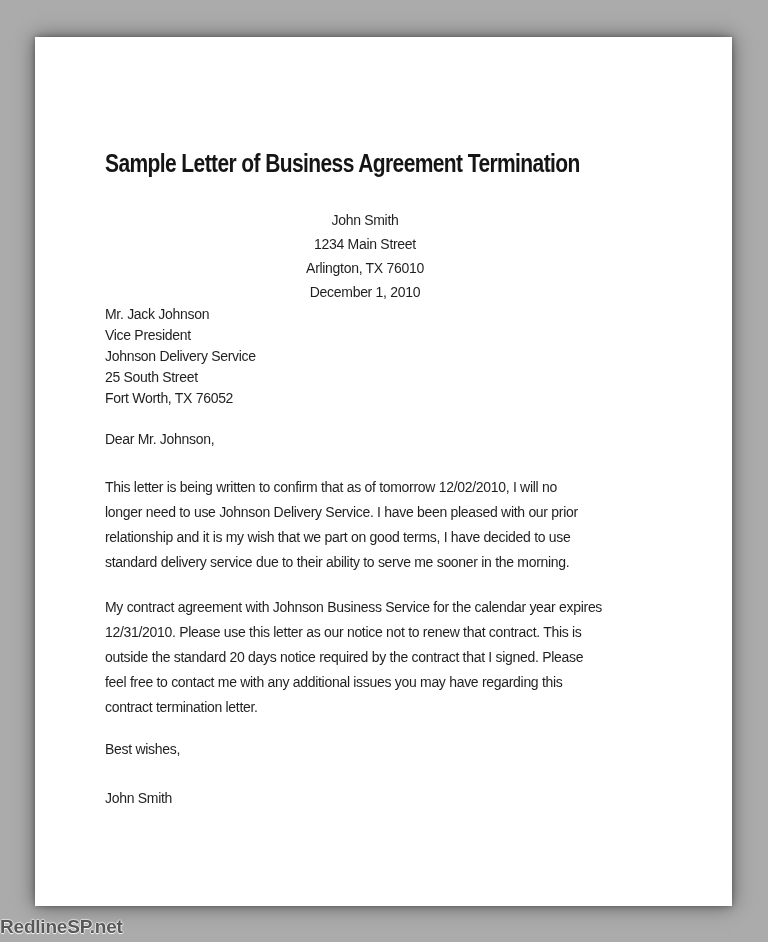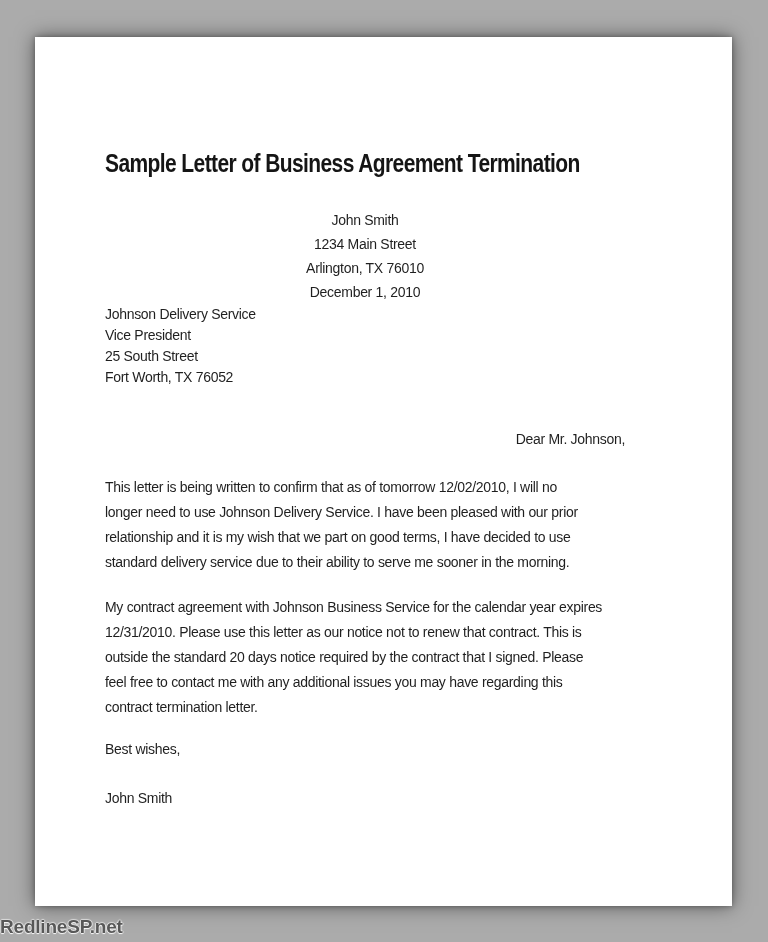--- a/index.html
+++ b/index.html
@@ -31,21 +31,21 @@
   .title{
     position:absolute;left:70px;top:110px;margin:0;
     font-size:21px;font-weight:bold;letter-spacing:-0.6px;
     line-height:26px;color:#151515;
     transform:scaleY(1.25);transform-origin:left top;
   }
   .block{position:absolute;left:70px;width:520px;font-size:14px;letter-spacing:-0.3px;}
   .sender{top:171px;text-align:center;line-height:24px;}
   .date-line{top:243px;text-align:center;line-height:24px;}
   .recipient{top:267px;line-height:21px;}
-  .salutation{top:390px;line-height:24px;text-align:right;}
+  .salutation{top:390px;line-height:24px;}
   .para{line-height:25px;}
   .para-1{top:438px;}
   .para-2{top:558px;}
   .closing{top:700px;line-height:24px;}
   .signature{top:749px;line-height:24px;}
   .watermark{
     position:absolute;left:0;top:916px;width:768px;
     text-align:left;
     font-size:19px;font-weight:bold;letter-spacing:-0.2px;
     color:var(--watermark-text);
@@ -62,22 +62,23 @@
 
     <div class="block sender">
       <div>John Smith</div>
       <div>1234 Main Street</div>
       <div>Arlington, TX 76010</div>
     </div>
 
     <div class="block date-line">December 1, 2010</div>
 
     <div class="block recipient">
+      <div>Mr. Jack Johnson</div>
+      <div>Vice President</div>
       <div>Johnson Delivery Service</div>
-      <div>Vice President</div>
       <div>25 South Street</div>
       <div>Fort Worth, TX 76052</div>
     </div>
 
     <div class="block salutation">Dear Mr. Johnson,</div>
 
     <div class="block para para-1">
       <div>This letter is being written to confirm that as of tomorrow 12/02/2010, I will no</div>
       <div>longer need to use Johnson Delivery Service. I have been pleased with our prior</div>
       <div>relationship and it is my wish that we part on good terms, I have decided to use</div>

